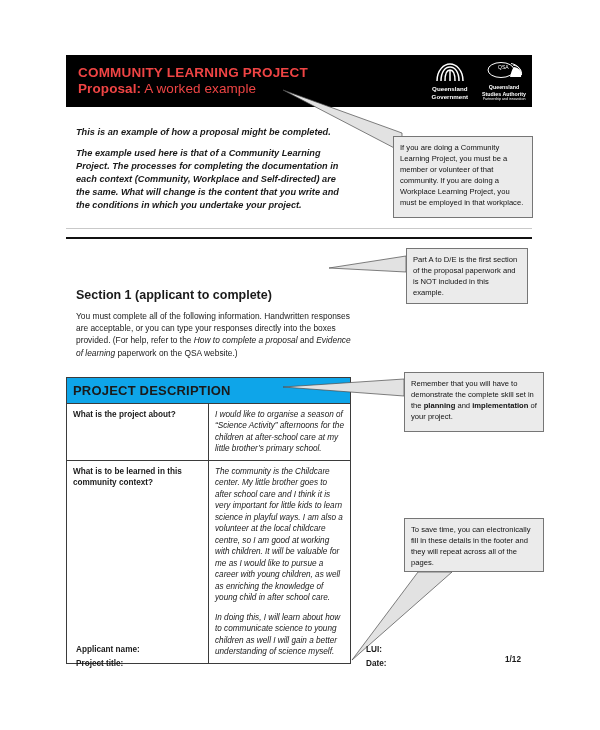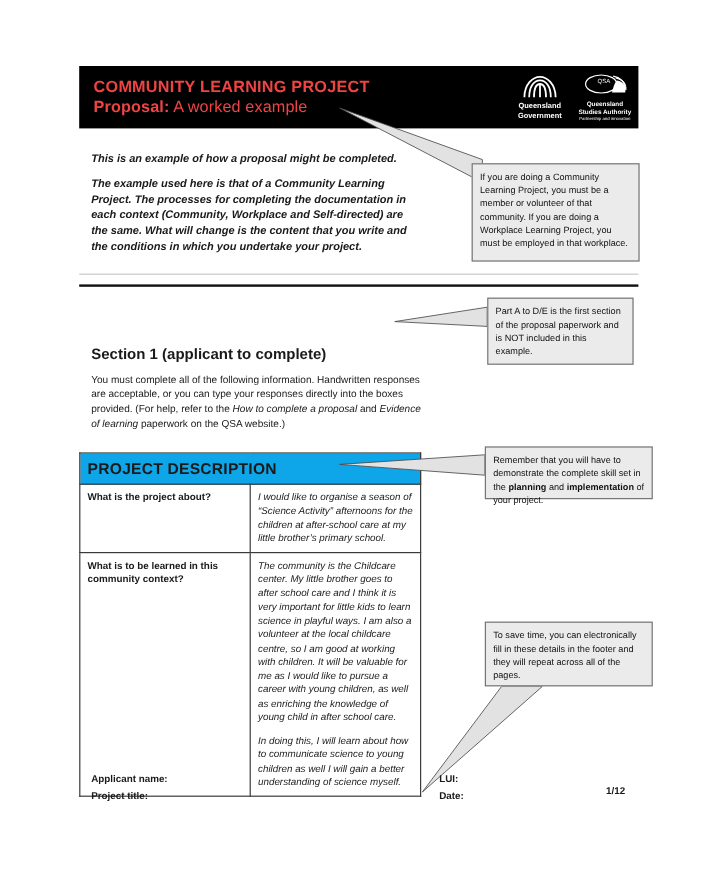--- a/index.html
+++ b/index.html
@@ -191,21 +191,21 @@
     font-size: 7.6px;
     line-height: 1.45;
     padding: 5px 6px;
     box-sizing: border-box;
     color: #111;
   }
   .callout b { font-weight: bold; }
 
   #callout-membership { left: 393px; top: 125px; width: 140px; height: 82px; margin-top: 11px; }
   #callout-partad     { left: 406px; top: 248px; width: 122px; height: 56px; }
-  #callout-skillset   { left: 404px; top: 372px; width: 140px; height: 44px; }
+  #callout-skillset   { left: 404px; top: 372px; width: 140px; height: 60px; }
   #callout-footer     { left: 404px; top: 518px; width: 140px; height: 54px; }
 
   
   .pointers {
     position: absolute;
     left: 0; top: 0;
     width: 600px; height: 730px;
     pointer-events: none;
   }
 

